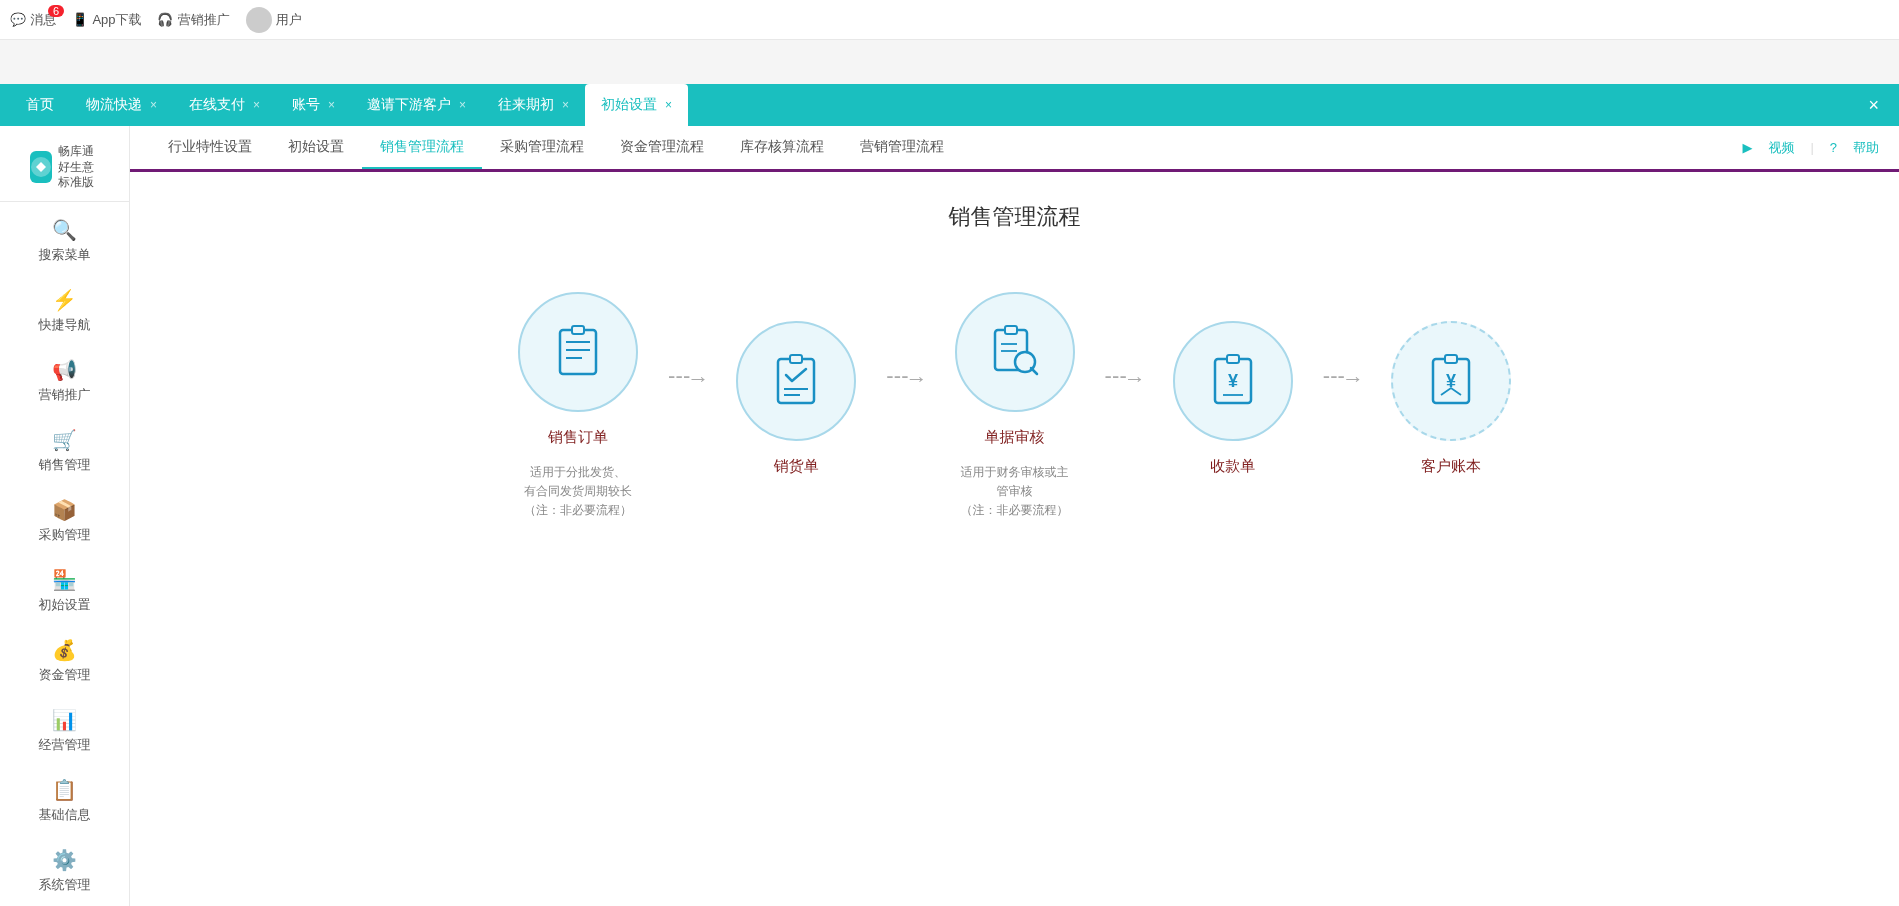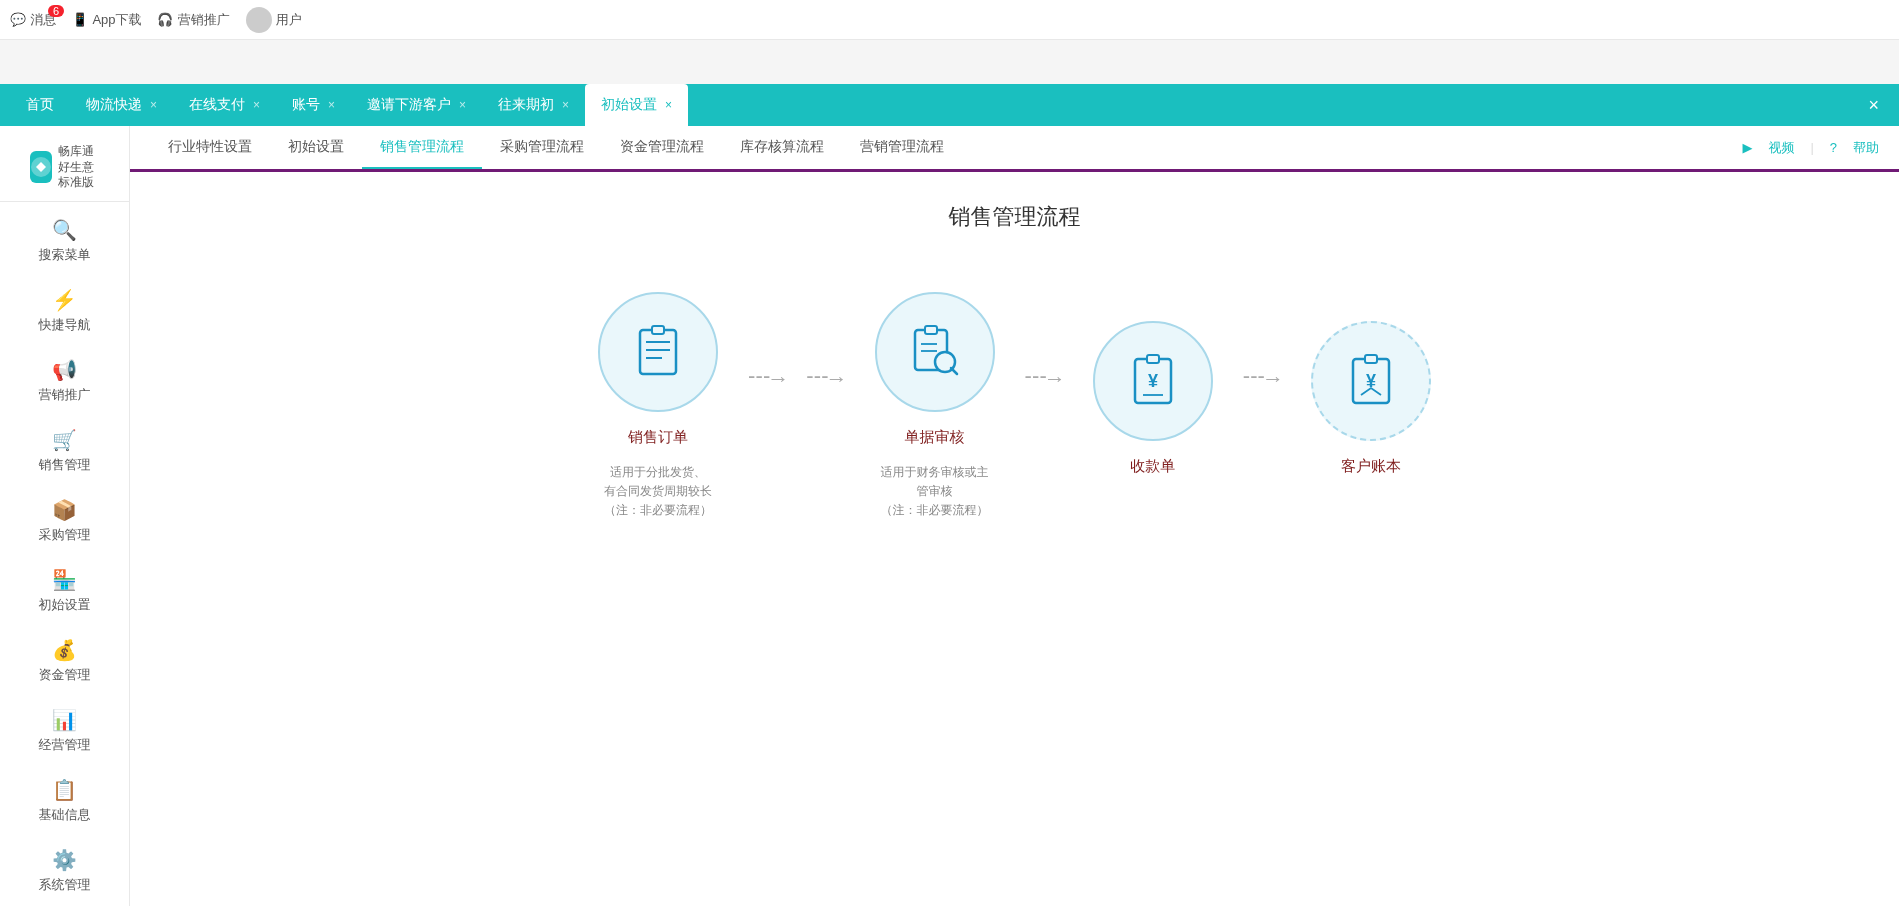--- a/index.html
+++ b/index.html
@@ -229,20 +229,33 @@
             </svg>
           </div>
           <div class="flow-step-title">销售订单</div>
           <div class="flow-step-desc">适用于分批发货、<br>有合同发货周期较长<br>（注：非必要流程）</div>
         </div>
 
         <div class="flow-arrow">
           <span style="letter-spacing:-3px; color:#aaa; font-size:22px;">- - -→</span>
         </div>
 
+        <div class="flow-step">
+          <div class="flow-circle">
+            <svg viewBox="0 0 56 56" fill="none" xmlns="http://www.w3.org/2000/svg">
+              <rect x="10" y="6" width="36" height="44" rx="3" stroke="#1a90c4" stroke-width="2.5" fill="none"></rect>
+              <rect x="22" y="2" width="12" height="8" rx="2" stroke="#1a90c4" stroke-width="2" fill="#eaf7fb"></rect>
+              <polyline points="18,22 24,28 38,16" stroke="#1a90c4" stroke-width="2.5" fill="none" stroke-linecap="round" stroke-linejoin="round"></polyline>
+              <line x1="16" y1="36" x2="40" y2="36" stroke="#1a90c4" stroke-width="2"></line>
+              <line x1="16" y1="42" x2="32" y2="42" stroke="#1a90c4" stroke-width="2"></line>
+            </svg>
+          </div>
+          <div class="flow-step-title">销货单</div>
+          <div class="flow-step-desc"></div>
+        </div>
 
         <div class="flow-arrow">
           <span style="letter-spacing:-3px; color:#aaa; font-size:22px;">- - -→</span>
         </div>
 
         <div class="flow-step">
           <div class="flow-circle">
             <svg viewBox="0 0 56 56" fill="none" xmlns="http://www.w3.org/2000/svg">
               <rect x="8" y="6" width="32" height="40" rx="3" stroke="#1a90c4" stroke-width="2.5" fill="none"></rect>
               <rect x="18" y="2" width="12" height="8" rx="2" stroke="#1a90c4" stroke-width="2" fill="#eaf7fb"></rect>

